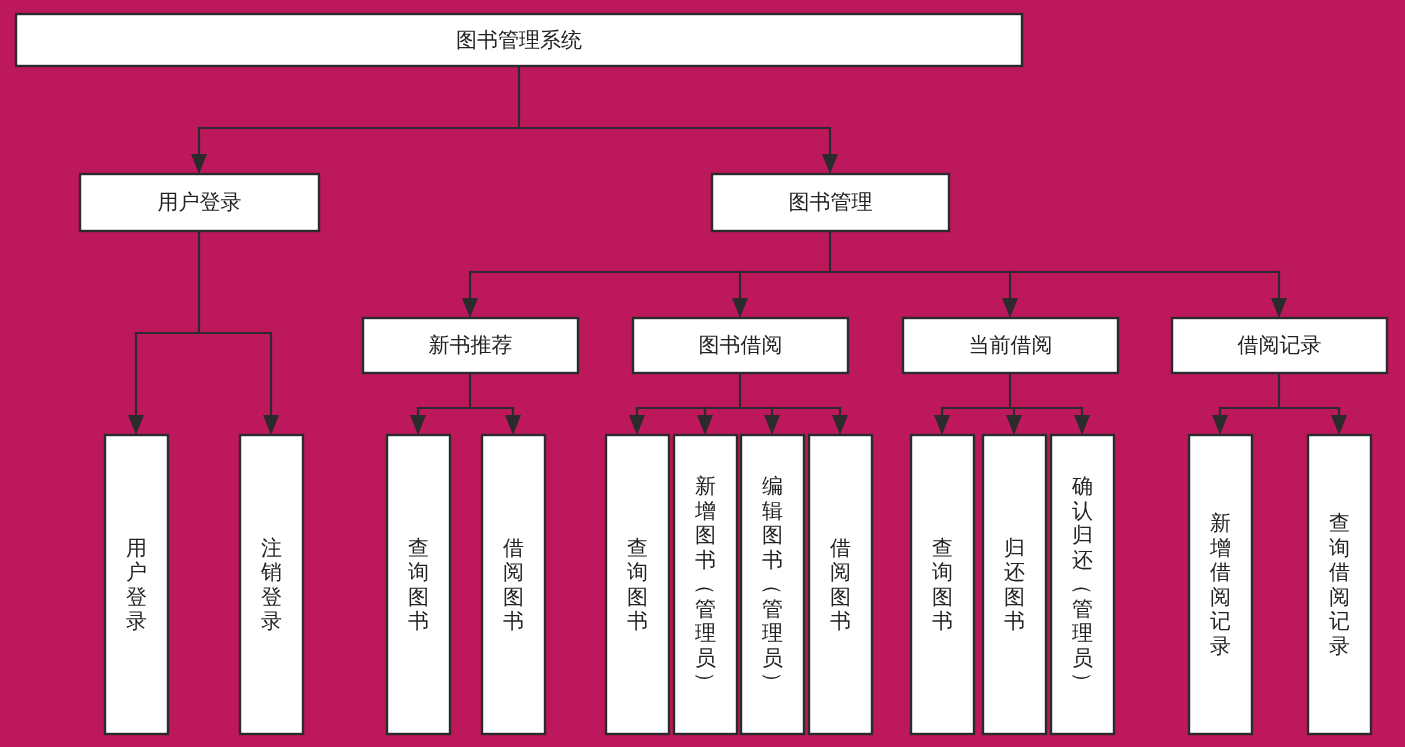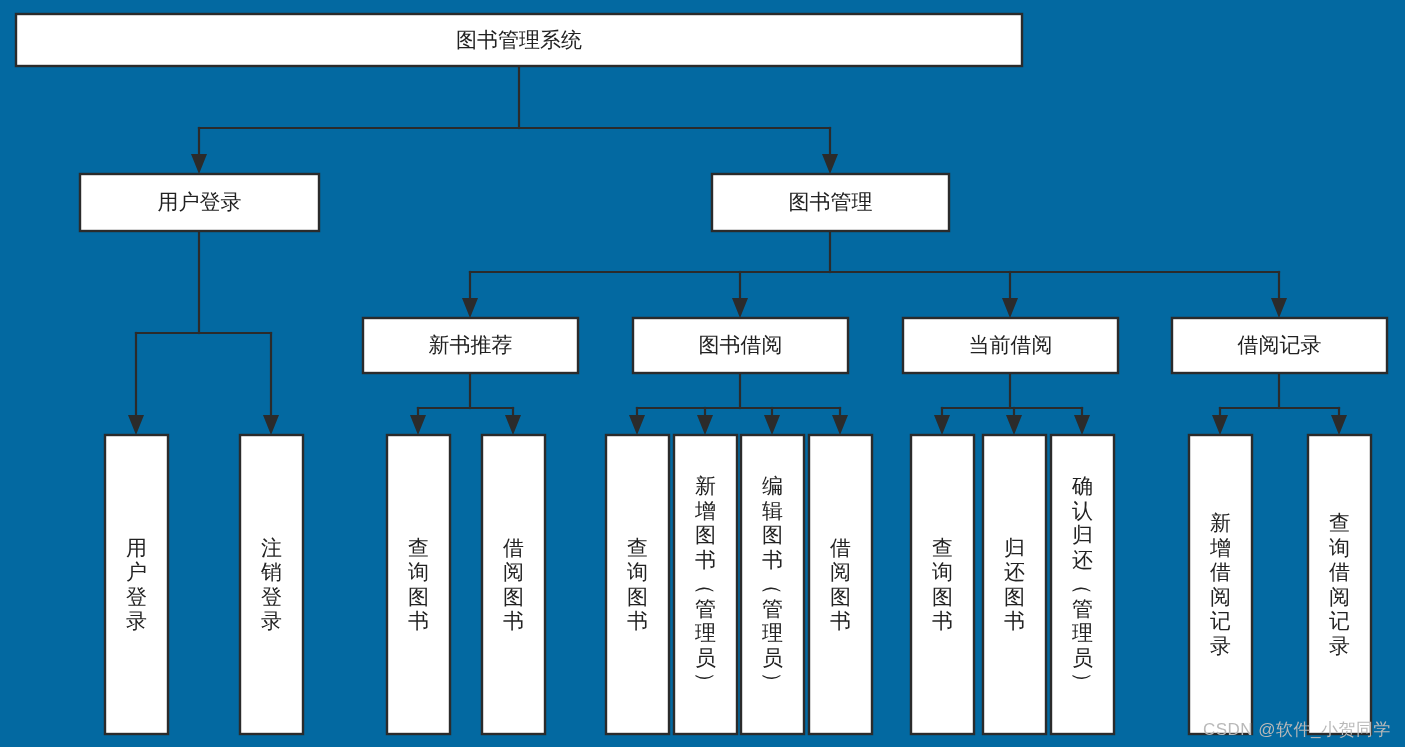--- a/index.html
+++ b/index.html
@@ -10,21 +10,21 @@
   body {
     width: 1405px;
     height: 747px;
     font-family: "Liberation Sans", "DejaVu Sans", sans-serif;
     overflow: hidden;
   }
   #diagram-root {
     position: relative;
     width: 1405px;
     height: 747px;
-    background: #0369a1;
+    background: #be185d;
   }
   svg.canvas {
     position: absolute;
     left: 0;
     top: 0;
     width: 1405px;
     height: 747px;
   }
   .node-box {
     fill: #ffffff;
@@ -247,14 +247,13 @@
         <g>
           <text x="1339.5" y="530.11" class="node-label-v">查</text>
           <text x="1339.5" y="554.61" class="node-label-v">询</text>
           <text x="1339.5" y="579.11" class="node-label-v">借</text>
           <text x="1339.5" y="603.61" class="node-label-v">阅</text>
           <text x="1339.5" y="628.11" class="node-label-v">记</text>
           <text x="1339.5" y="652.61" class="node-label-v">录</text>
         </g>
       </g>
   </svg>
-  <div class="watermark">CSDN @软件_小贺同学</div>
 </div>
 
 </body></html>

